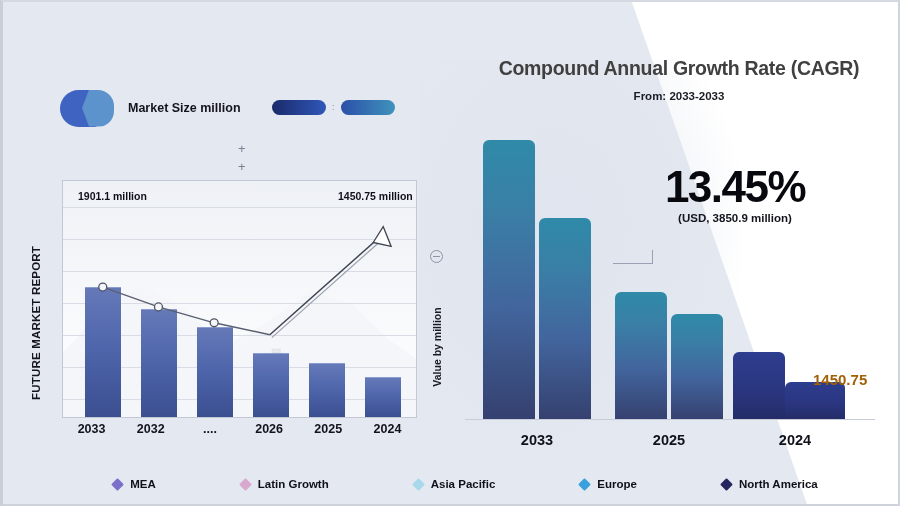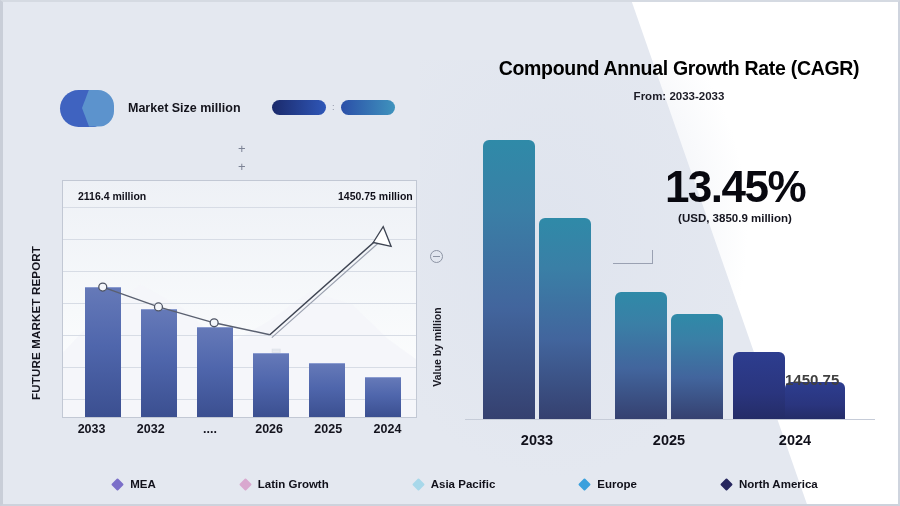--- a/index.html
+++ b/index.html
@@ -257,21 +257,21 @@
     width: 445px; height: 506px;
     z-index: 5;
   }
   .cagr-title {
     position: absolute;
     left: 8px; top: 57px;
     width: 432px;
     text-align: center;
     font-size: 19.5px;
     font-weight: bold;
-    color: #000000;
+    color: #404040;
     letter-spacing: -0.3px;
     white-space: nowrap;
   }
   .cagr-sub {
     position: absolute;
     left: 8px; top: 90px;
     width: 432px;
     text-align: center;
     font-size: 11.5px;
     font-weight: bold;
@@ -324,22 +324,23 @@
     font-size: 14.5px;
     font-weight: bold;
     color: #11111b;
     text-align: center;
   }
   .rvalue-label {
     position: absolute;
     left: 330px; bottom: 118px;
     font-size: 15px;
     font-weight: bold;
-    color: #404040;
+    color: #a16207;
     z-index: 9;
+    padding-left: 28px;
   }
   .bracket {
     position: absolute;
     left: 158px; bottom: 242px;
     width: 40px; height: 14px;
     border-right: 1.5px solid #9aa1b2;
     border-bottom: 1.5px solid #9aa1b2;
   }
 
   
@@ -430,21 +431,21 @@
         <circle cx="96" cy="127" r="4" fill="#f4f6fa" stroke="#4e5464" stroke-width="1.3"></circle>
         <circle cx="152" cy="143" r="4" fill="#f4f6fa" stroke="#4e5464" stroke-width="1.3"></circle>
         <g>
           <path d="M208,155 L318,57" fill="none" stroke="#3e4452" stroke-width="1.5"></path>
           <path d="M210,158 L320,60" fill="none" stroke="#9aa0ae" stroke-width="1.2"></path>
           <path d="M322,46 L330,66 L312,62 Z" fill="#ffffff" stroke="#3e4452" stroke-width="1.3"></path>
         </g>
       </svg>
     </div>
 
-    <div class="val-left">2116.4 million</div>
+    <div class="val-left">1901.1 million</div>
     <div class="val-right">1450.75 million</div>
 
     <div class="x-labels">
       <span>2033</span>
       <span>2032</span>
       <span>....</span>
       <span>2026</span>
       <span>2025</span>
       <span>2024</span>
     </div>

